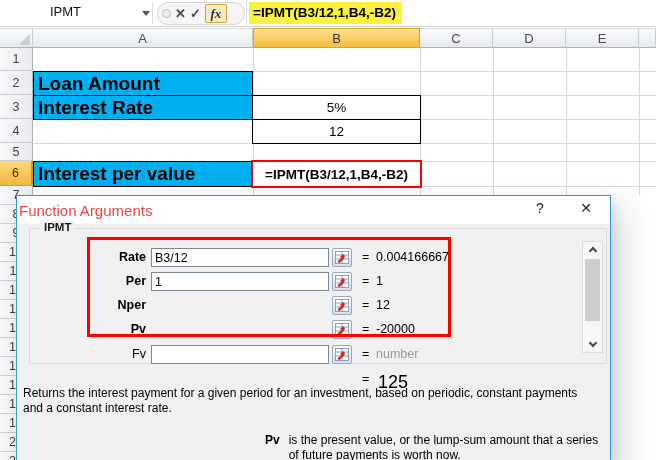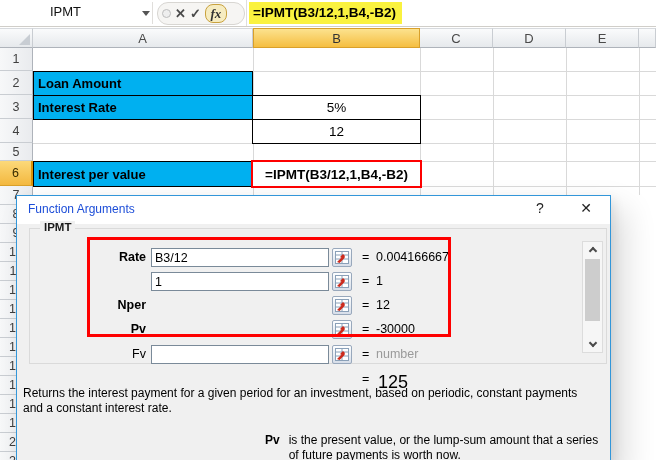--- a/index.html
+++ b/index.html
@@ -11,21 +11,21 @@
     border-bottom:1px solid #d0cec9; }
   .name-box { position:absolute; left:0; top:0; width:140px; height:26px; background:#fff; }
   .name-box .nm { position:absolute; left:50px; top:4px; font-size:13px; color:#111; }
   .nb-drop { position:absolute; left:142px; top:11px; width:0; height:0;
     border-left:4px solid transparent; border-right:4px solid transparent; border-top:5px solid #555; }
   .nb-sep { position:absolute; left:152px; top:2px; width:1px; height:22px; background:#e0dedb; }
   .fx-cluster { position:absolute; left:157px; top:2px; width:88px; height:23px; background:#f6f5f3;
     border:1px solid #d8d6d2; border-radius:11px; display:flex; align-items:center; gap:4px; padding:0 4px; }
   .dot-ic { width:9px; height:9px; border:1.5px solid #bdbdbd; border-radius:50%; background:#eee; }
   .glyph { font-size:13px; color:#4a4a4a; font-weight:bold; line-height:20px; }
-  .fx-btn { width:22px; height:19px; background:#f6ecc1; border:1px solid #c9a23e; border-radius:8px;
+  .fx-btn { width:22px; height:19px; background:#f6ecc1; border:1px solid #c9a23e; border-radius:2px;
     font-family:"Liberation Serif", serif; font-style:italic; font-weight:bold; font-size:13px;
     color:#333; text-align:center; line-height:17px; }
   .fml-area { position:absolute; left:246px; top:0; width:410px; height:26px; background:#fff;
     border-left:1px solid #dedede; }
   .fml-hl { position:absolute; left:2px; top:2px; height:22px; background:#faf23f;
     font-size:13.5px; font-weight:bold; color:#000; line-height:22px; padding:0 6px 0 4px; white-space:nowrap; }
 
   
   .sheet { position:absolute; left:0; top:28px; width:656px; height:432px; background:#fff; }
   .col-hdr-row { position:absolute; left:0; top:0; height:20px; width:656px; display:flex; }
@@ -38,35 +38,35 @@
     border-left:11px solid transparent; border-bottom:11px solid #c8cdd3; }
   .row-hdr-col { position:absolute; left:0; top:20px; width:33px; }
   .row-hdr { width:33px; background:linear-gradient(90deg,#f7f8f9,#e9ebee);
     border-right:1px solid #aeb3ba; border-bottom:1px solid #c9cdd2;
     font-size:12.5px; color:#3f3f3f; text-align:center; display:flex; align-items:center; justify-content:center; }
   .row-hdr.sel { background:linear-gradient(#fcd97a,#f3b83f); border-right:2px solid #d9920a;
     border-bottom:1px solid #d9a02a; color:#3a2c00; }
   .gline { position:absolute; background:#d9d9d9; }
 
   
-  .cell { position:absolute; font-size:13px; color:#000; }
+  .cell { position:absolute; font-size:19px; color:#000; }
   .lab { background:#00b0f0; border:1px solid #000; font-weight:bold; padding-left:4px;
     display:flex; align-items:center; }
   .val { background:#fff; border:1px solid #000; display:flex; align-items:center; justify-content:center;
     font-size:13.5px; }
   .formula-cell { position:absolute; background:#fff; border:2px solid #fe0000; display:flex;
     align-items:center; justify-content:center; font-size:13.5px; font-weight:600; white-space:nowrap; }
   .mask { position:absolute; left:33px; top:167px; width:623px; height:265px; background:#fff; }
 
   
   .dlg { position:absolute; left:16px; top:195px; width:595px; height:272px; background:#f0f0f0;
     border:1px solid #3296d9; box-shadow:14px 14px 30px rgba(0,0,0,0.14), 4px 4px 10px rgba(0,0,0,0.08);
     z-index:10; }
   .dlg-title { position:absolute; left:0; top:0; width:100%; height:28px; background:#fff; }
-  .dlg-title .t { position:absolute; left:11px; top:6px; font-size:12px; color:#1d4ed8; }
+  .dlg-title .t { position:absolute; left:2px; top:6px; font-size:15px; color:#ef4444; }
   .dlg-help { position:absolute; left:512px; top:4px; width:22px; height:20px; text-align:center;
     font-size:14px; color:#222; cursor:default; }
   .dlg-close { position:absolute; left:556px; top:4px; width:26px; height:20px; text-align:center;
     font-size:14px; color:#222; cursor:default; }
   .grpbox { position:absolute; left:12px; top:32px; width:578px; height:136px;
     border:1px solid #dadada; }
   .grpbox .lg { position:absolute; left:10px; top:-8px; background:#f0f0f0; padding:0 4px;
     font-size:11.5px; color:#1a1a1a; font-weight:bold; }
   .frow { position:absolute; height:19px; }
   .flabel { position:absolute; left:30px; width:99px; text-align:right; font-size:12.5px;
@@ -197,20 +197,21 @@
         <line x1="0.5" y1="8" x2="13.5" y2="8" stroke="#8aa0b8"></line>
         <line x1="7" y1="0.5" x2="7" y2="12.5" stroke="#8aa0b8"></line>
         <path d="M2 11 L6.5 6.5 L4.8 6.3 L8 3 L9.8 4.8 L9.6 6.9 L4.6 12 Z" fill="#cc2b1d"></path>
       </svg>
     </button>
     <span class="feq">=</span>
     <span class="fres">0.004166667</span>
   </div>
 
   <div class="frow" style="top:76px; left:0; width:100%;">
+    <span class="flabel">Per</span>
     <input class="fld-input" value="1" style="">
     <button class="picker">
       <svg width="14" height="13" viewBox="0 0 14 13">
         <rect x="0.5" y="0.5" width="13" height="12" fill="#fff" stroke="#8aa0b8"></rect>
         <line x1="0.5" y1="4" x2="13.5" y2="4" stroke="#8aa0b8"></line>
         <line x1="0.5" y1="8" x2="13.5" y2="8" stroke="#8aa0b8"></line>
         <line x1="7" y1="0.5" x2="7" y2="12.5" stroke="#8aa0b8"></line>
         <path d="M2 11 L6.5 6.5 L4.8 6.3 L8 3 L9.8 4.8 L9.6 6.9 L4.6 12 Z" fill="#cc2b1d"></path>
       </svg>
     </button>
@@ -238,21 +239,21 @@
     <button class="picker">
       <svg width="14" height="13" viewBox="0 0 14 13">
         <rect x="0.5" y="0.5" width="13" height="12" fill="#fff" stroke="#8aa0b8"></rect>
         <line x1="0.5" y1="4" x2="13.5" y2="4" stroke="#8aa0b8"></line>
         <line x1="0.5" y1="8" x2="13.5" y2="8" stroke="#8aa0b8"></line>
         <line x1="7" y1="0.5" x2="7" y2="12.5" stroke="#8aa0b8"></line>
         <path d="M2 11 L6.5 6.5 L4.8 6.3 L8 3 L9.8 4.8 L9.6 6.9 L4.6 12 Z" fill="#cc2b1d"></path>
       </svg>
     </button>
     <span class="feq">=</span>
-    <span class="fres">-30000</span>
+    <span class="fres">-20000</span>
   </div>
 
   <div class="frow" style="top:149px; left:0; width:100%;">
     <span class="flabel opt">Fv</span>
     <input class="fld-input" value="" style="">
     <button class="picker">
       <svg width="14" height="13" viewBox="0 0 14 13">
         <rect x="0.5" y="0.5" width="13" height="12" fill="#fff" stroke="#8aa0b8"></rect>
         <line x1="0.5" y1="4" x2="13.5" y2="4" stroke="#8aa0b8"></line>
         <line x1="0.5" y1="8" x2="13.5" y2="8" stroke="#8aa0b8"></line>

